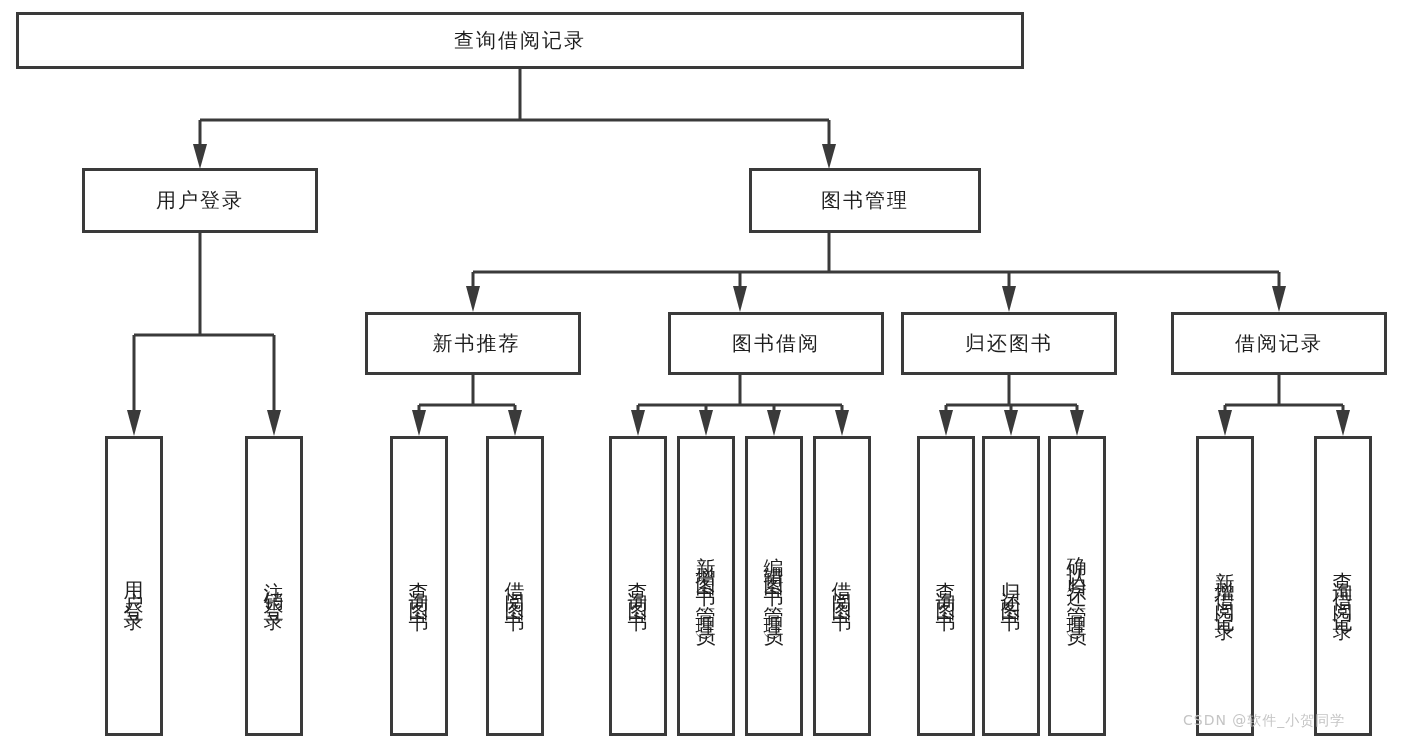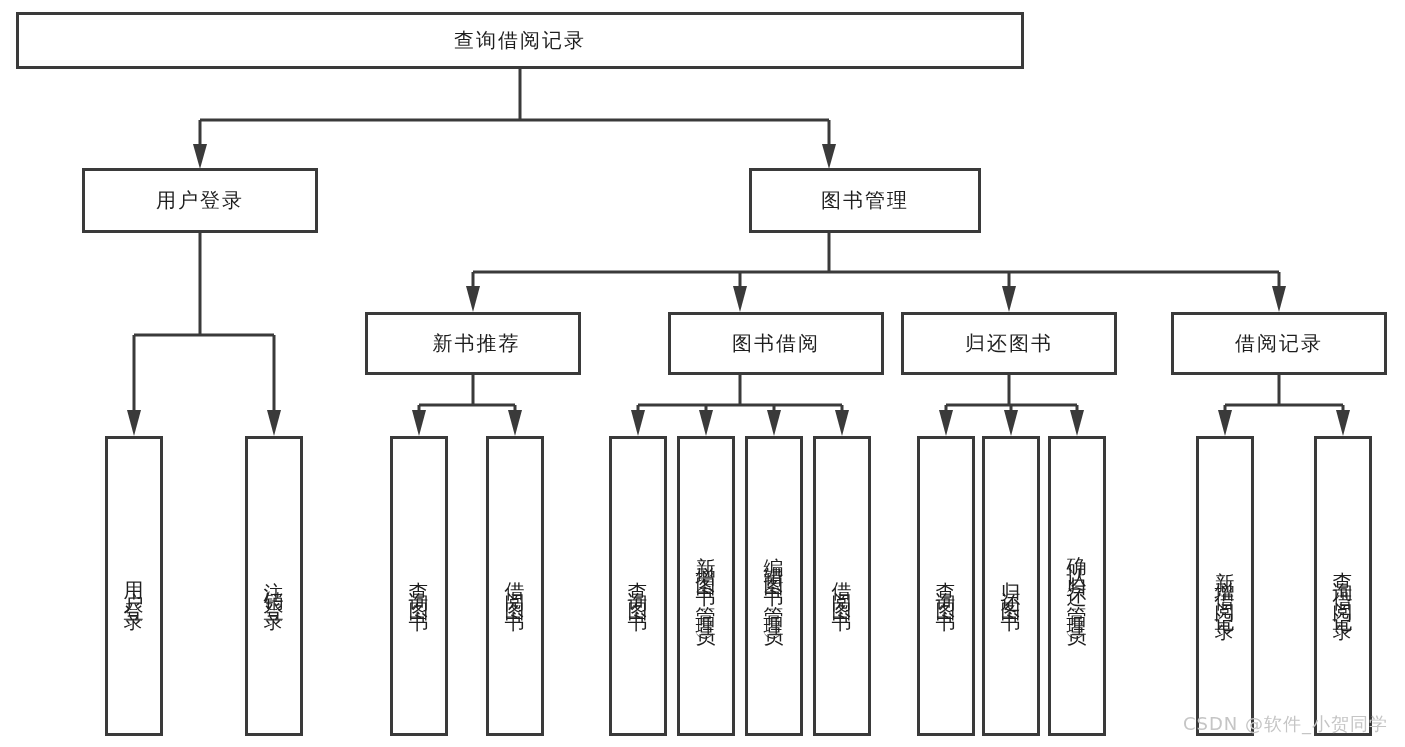--- a/index.html
+++ b/index.html
@@ -50,21 +50,21 @@
   .vtext {
     writing-mode: vertical-rl;
     text-orientation: mixed;
     font-size: 20px;
     line-height: 1;
     letter-spacing: 10px;
   }
   .watermark {
     position: absolute;
     left: 1183px; top: 712px;
-    font-size: 18px;
+    font-size: 14px;
     letter-spacing: 1px;
     color: var(--watermark);
     z-index: 4;
     white-space: nowrap;
   }
 </style>
 </head>
 <body>
 
 <div class="stage">

